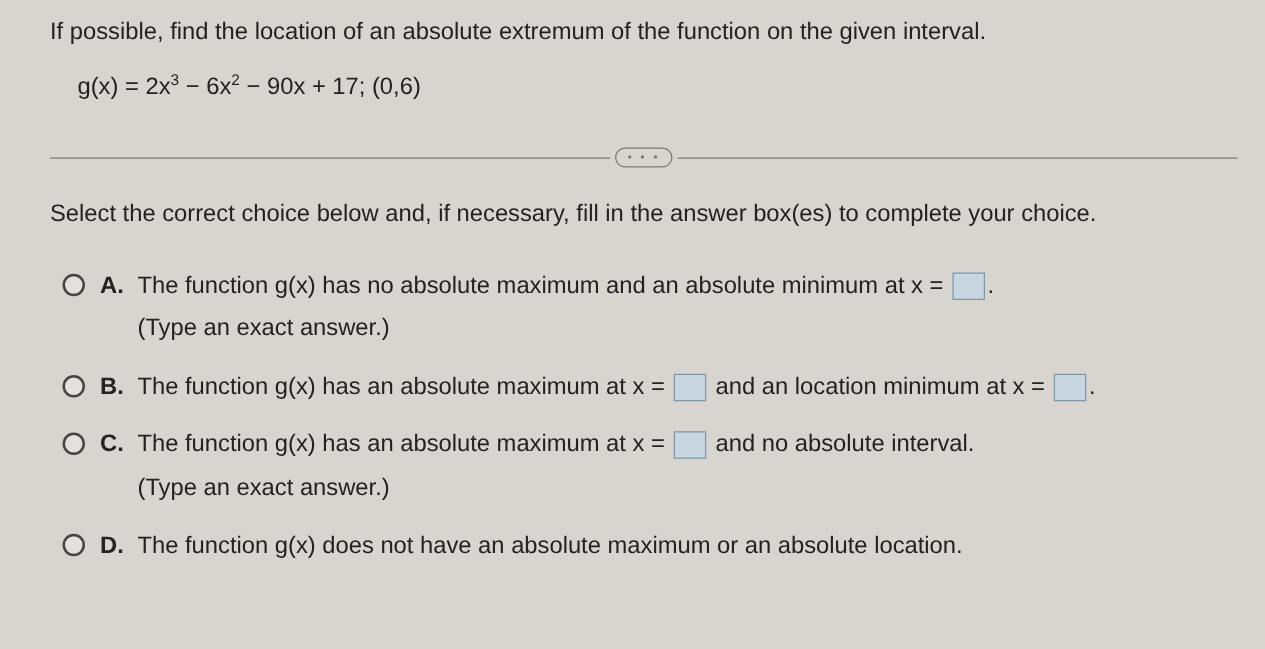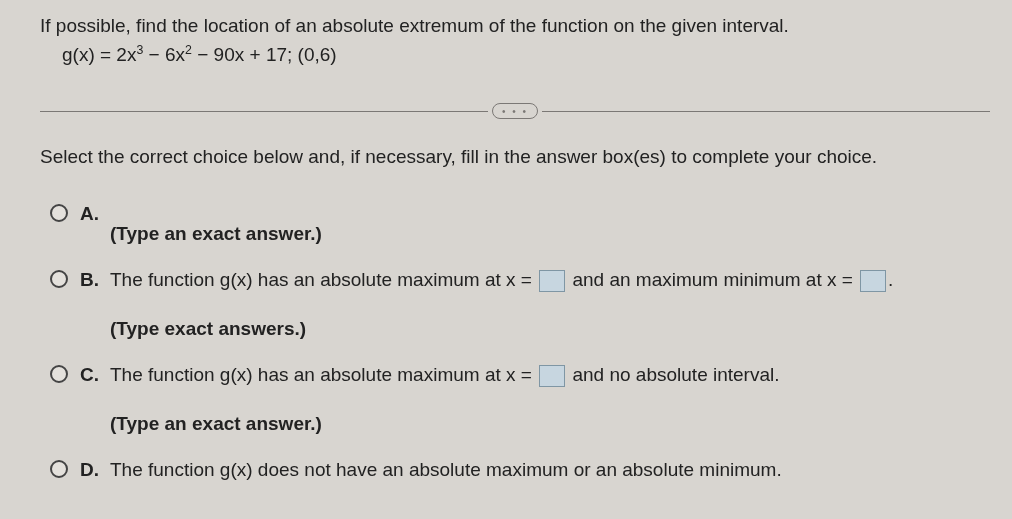--- a/index.html
+++ b/index.html
@@ -6,21 +6,21 @@
     body {
       width: 1012px;
       height: 519px;
       background: #d8d5d0;
       font-family: Arial, Helvetica, sans-serif;
       font-size: 19px;
       color: #222;
       padding: 12px 22px 12px 40px;
       line-height: 1.5;
     }
-    .question { }
+    .question { margin-bottom: 14px; }
     .formula { margin-left: 22px; margin-bottom: 34px; }
     sup { font-size: 0.65em; vertical-align: super; }
     .divider-row {
       display: flex;
       align-items: center;
       margin-bottom: 24px;
     }
     .hr-line { flex: 1; height: 1px; background: #7b7875; }
     .pill {
       margin: 0 4px;
@@ -43,21 +43,21 @@
     .letter { font-weight: bold; min-width: 22px; }
     .opt-text { flex: 1; }
     .blank {
       display: inline-block;
       width: 26px; height: 22px;
       background: #c7d6e0;
       border: 1px solid #7f96a4;
       vertical-align: middle;
       margin: 0 2px;
     }
-    .sub { margin-top: 20px; font-weight: bold; }
+    .sub { margin-top: 6px; }
   </style>
 </head>
 <body>
 
 <div class="question">If possible, find the location of an absolute extremum of the function on the given interval.</div>
 
 <div class="formula">
   <span>g(x) = 2x</span><sup>3</sup><span> − 6x</span><sup>2</sup><span> − 90x + 17; (0,6)</span>
 </div>
 
@@ -69,34 +69,36 @@
 
 <div class="instruction">Select the correct choice below and, if necessary, fill in the answer box(es) to complete your choice.</div>
 
 <div class="options">
 
   <div class="option">
     <div class="radio"></div>
     <div class="option-body">
       <div class="letter">A.</div>
       <div class="opt-text">
+        <div>
+          <span>The function g(x) has no absolute maximum and an absolute minimum at x = </span><span class="blank"></span><span>.</span>
+        </div>
         <div class="sub">(Type an exact answer.)</div>
       </div>
     </div>
   </div>
 
   <div class="option">
     <div class="radio"></div>
     <div class="option-body">
       <div class="letter">B.</div>
       <div class="opt-text">
         <div>
-          <span>The function g(x) has an absolute maximum at x = </span><span class="blank"></span><span> and an maximum minimum at x = </span><span class="blank"></span><span>.</span>
+          <span>The function g(x) has an absolute maximum at x = </span><span class="blank"></span><span> and an location minimum at x = </span><span class="blank"></span><span>.</span>
         </div>
-        <div class="sub">(Type exact answers.)</div>
       </div>
     </div>
   </div>
 
   <div class="option">
     <div class="radio"></div>
     <div class="option-body">
       <div class="letter">C.</div>
       <div class="opt-text">
         <div>
@@ -105,18 +107,18 @@
         <div class="sub">(Type an exact answer.)</div>
       </div>
     </div>
   </div>
 
   <div class="option">
     <div class="radio"></div>
     <div class="option-body">
       <div class="letter">D.</div>
       <div class="opt-text">
-        <div>The function g(x) does not have an absolute maximum or an absolute minimum.</div>
+        <div>The function g(x) does not have an absolute maximum or an absolute location.</div>
       </div>
     </div>
   </div>
 
 </div>
 
 </body></html>

